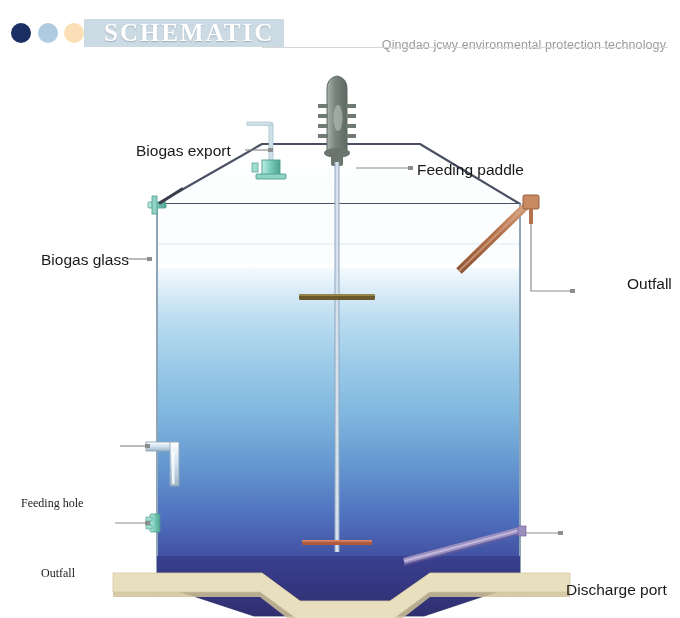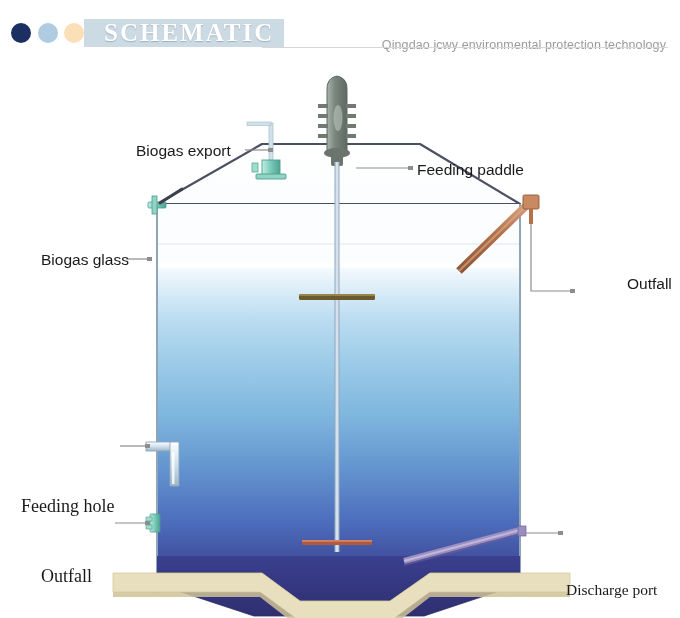--- a/index.html
+++ b/index.html
@@ -88,29 +88,29 @@
   
   .label {
     position: absolute;
     font-size: 15.5px;
     color: #1a1a1a;
     white-space: nowrap;
     line-height: 1;
   }
   .label.serif {
     font-family: "Liberation Serif", serif;
-    font-size: 18px;
+    font-size: 12px;
   }
   #label-biogas-export  { left: 136px; top: 87px; }
   #label-stirring-paddle{ left: 417px; top: 106px; }
   #label-sight-glass    { left: 41px;  top: 196px; }
   #label-outfall        { left: 579px; top: 220px; margin-left: 48px; }
   #label-feeding-hole   { left: 21px;  top: 441px; }
   #label-manhole        { left: 41px;  top: 511px; }
-  #label-discharge-port { left: 566px; top: 526px; font-family: Liberation Serif, serif; }
+  #label-discharge-port { left: 566px; top: 526px; }
 </style>
 </head>
 <body>
 
 <div id="header">
   <div class="dot" id="dot-1"></div>
   <div class="dot" id="dot-2"></div>
   <div class="dot" id="dot-3"></div>
   <div id="schematic-band"></div>
   <div id="schematic-title">SCHEMATIC</div>

